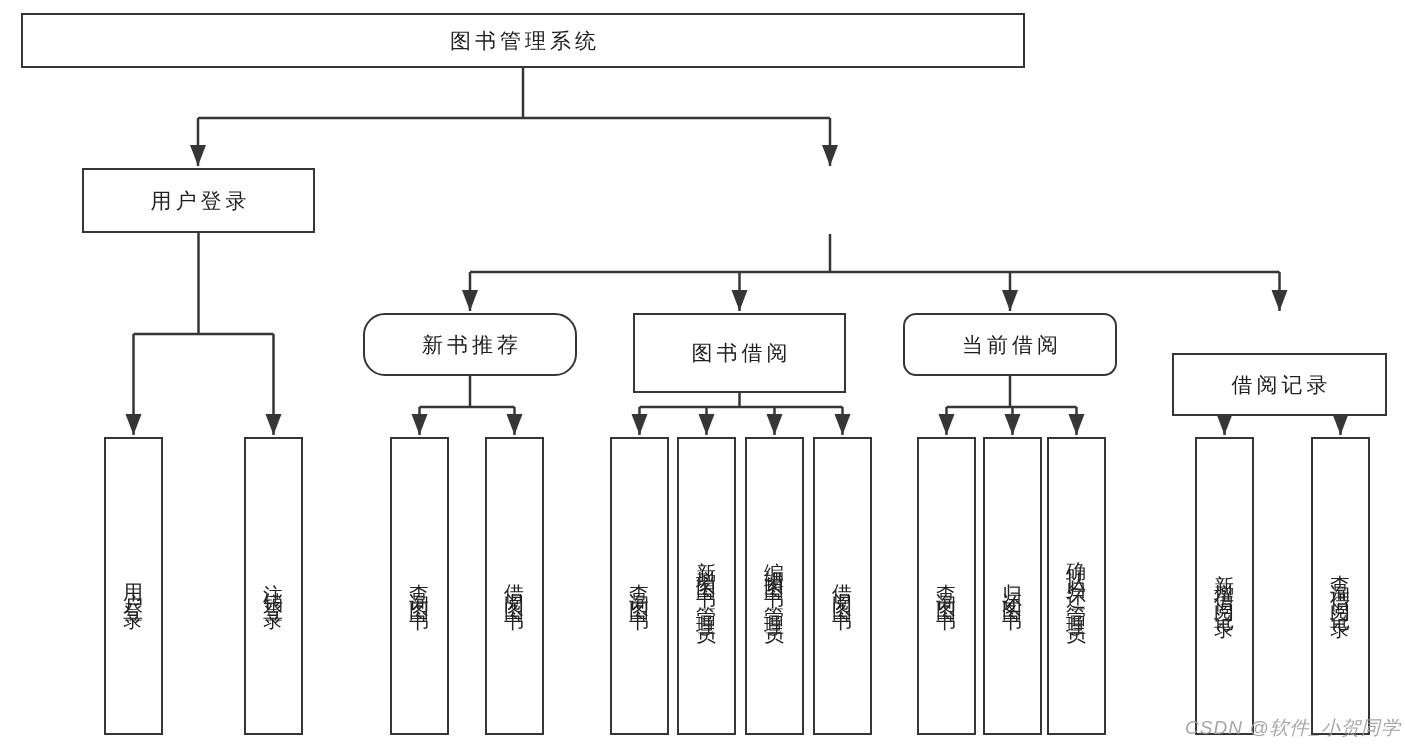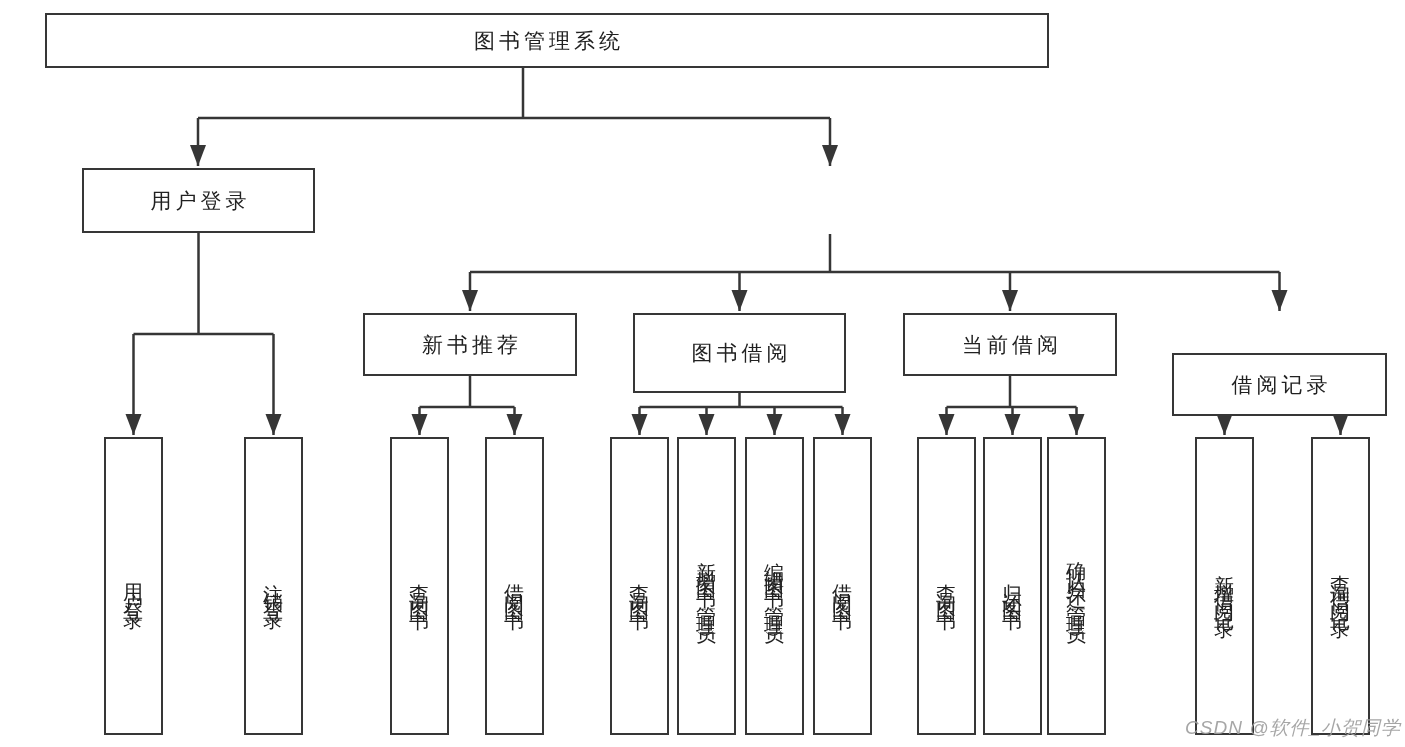--- a/index.html
+++ b/index.html
@@ -114,35 +114,35 @@
         <line x1="1076.5" y1="407" x2="1076.5" y2="435" marker-end="url(#arr)"></line>
       </g>
       <g>
         <path d="M1279.5 376 V407 M1224.5 407 H1340.5"></path>
         <line x1="1224.5" y1="407" x2="1224.5" y2="435" marker-end="url(#arr)"></line>
         <line x1="1340.5" y1="407" x2="1340.5" y2="435" marker-end="url(#arr)"></line>
       </g>
     </g>
   </svg>
 
-  <div class="hbox" style="left:21px; top:13px; width:1004px; height:55px;margin-left:24px;">
+  <div class="hbox" style="left:21px; top:13px; width:1004px; height:55px;">
     <span>图书管理系统</span>
   </div>
 
   <div class="hbox" style="left:82px; top:168px; width:233px; height:65px;">
     <span>用户登录</span>
   </div>
 
-  <div class="hbox" style="left:363px; top:313px; width:214px; height:63px;">
+  <div class="hbox" style="left:363px; top:313px; width:214px; height:63px;border-radius:22px;">
     <span>新书推荐</span>
   </div>
   <div class="hbox" style="left:633px; top:313px; width:213px; height:80px;">
     <span>图书借阅</span>
   </div>
-  <div class="hbox" style="left:903px; top:313px; width:214px; height:63px;">
+  <div class="hbox" style="left:903px; top:313px; width:214px; height:63px;border-radius:13px;">
     <span>当前借阅</span>
   </div>
   <div class="hbox" style="left:1172px; top:313px; width:215px; height:63px;margin-top:40px;">
     <span>借阅记录</span>
   </div>
 
   <div class="vbox" style="left:104px;">
     <span>用户登录</span>
   </div>
   <div class="vbox" style="left:244px;">

